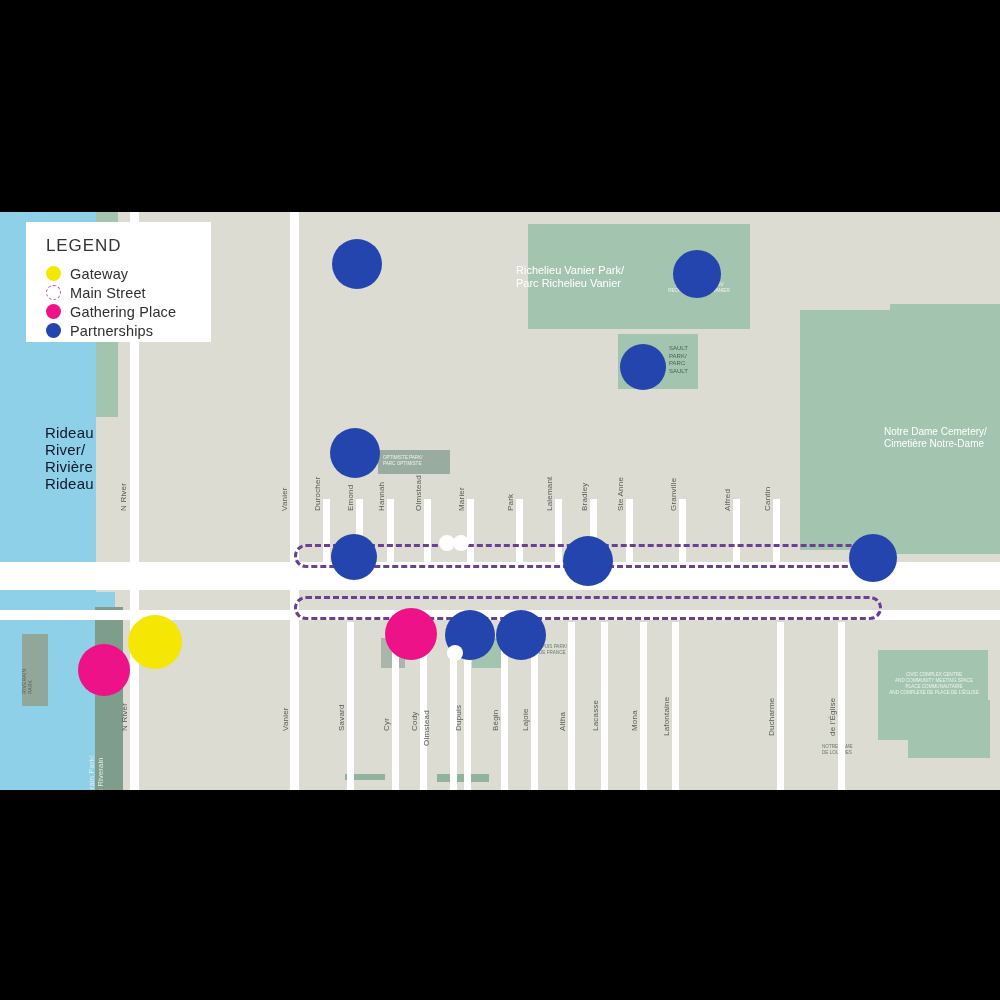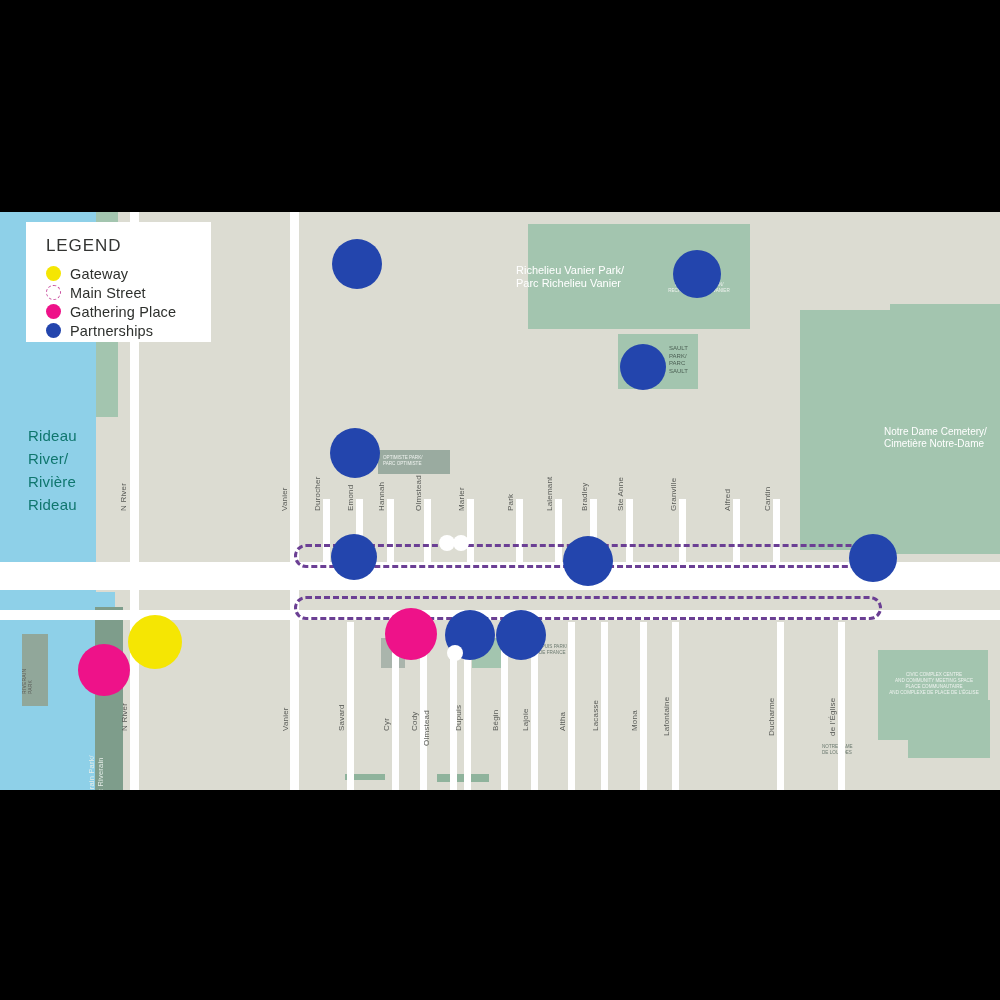--- a/index.html
+++ b/index.html
@@ -30,25 +30,26 @@
   }
 
   
   .water {
     position: absolute;
     background: #8ed0e8;
   }
 
   .water-label {
     position: absolute;
-    color: #0f766e;
+    color: #0f172a;
     font-size: 15px;
-    line-height: 23px;
+    line-height: 17px;
     letter-spacing: .2px;
     white-space: pre-line;
+    margin-left: 17px;
   }
 
   
   .park {
     position: absolute;
     background: #a3c5af;
   }
   .park-dark { background: #8fb39c; }
 
   .park-label {

